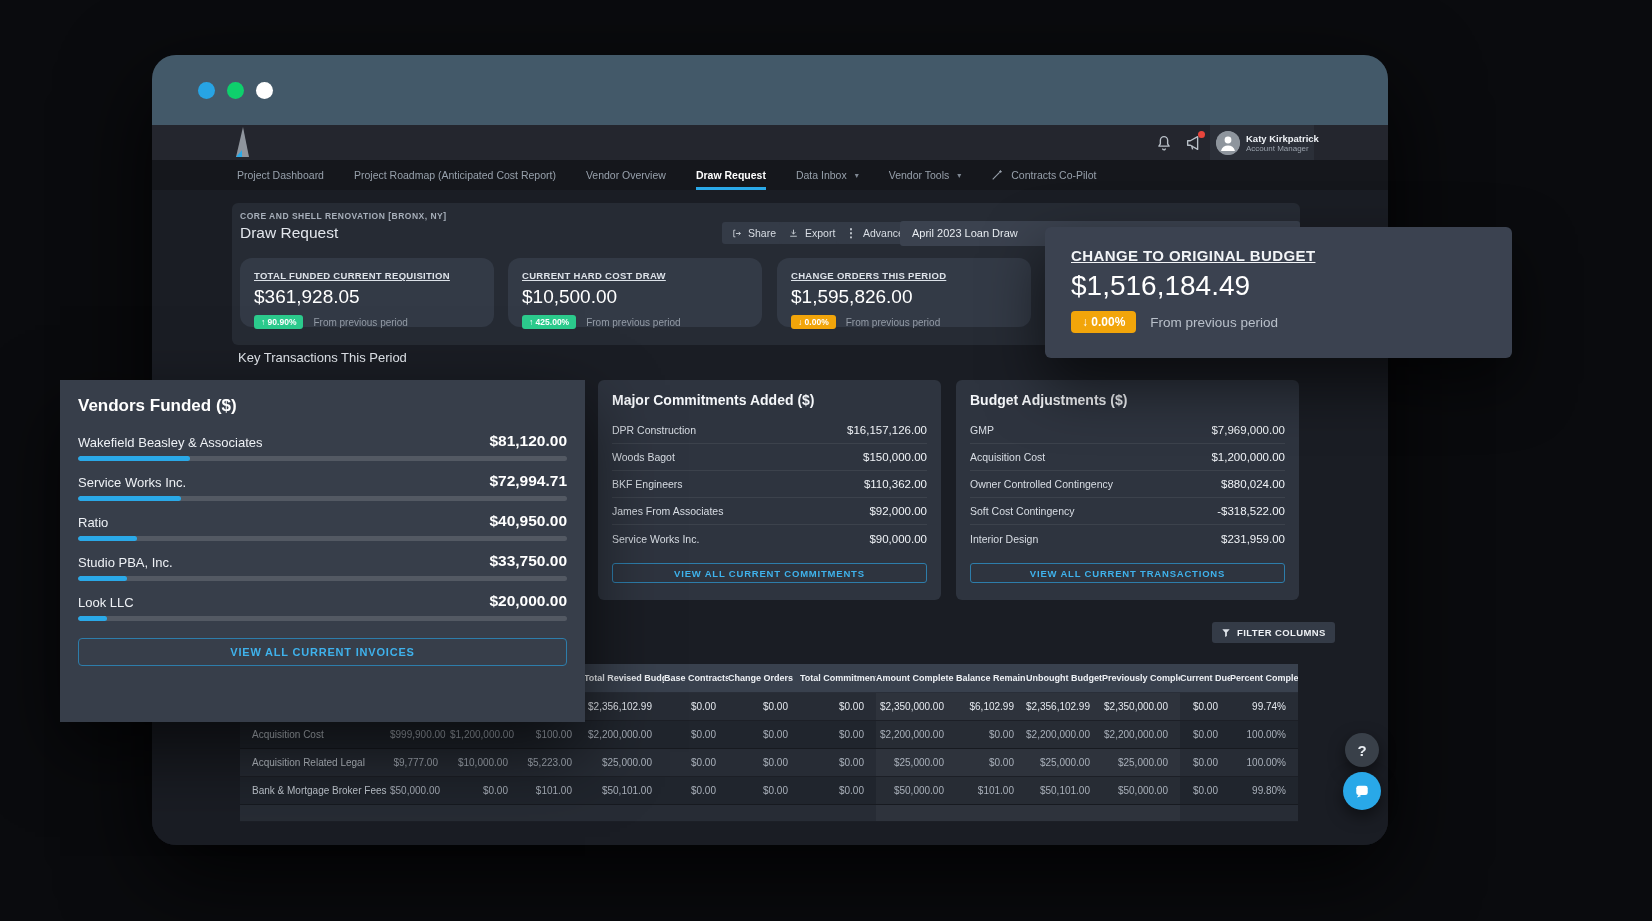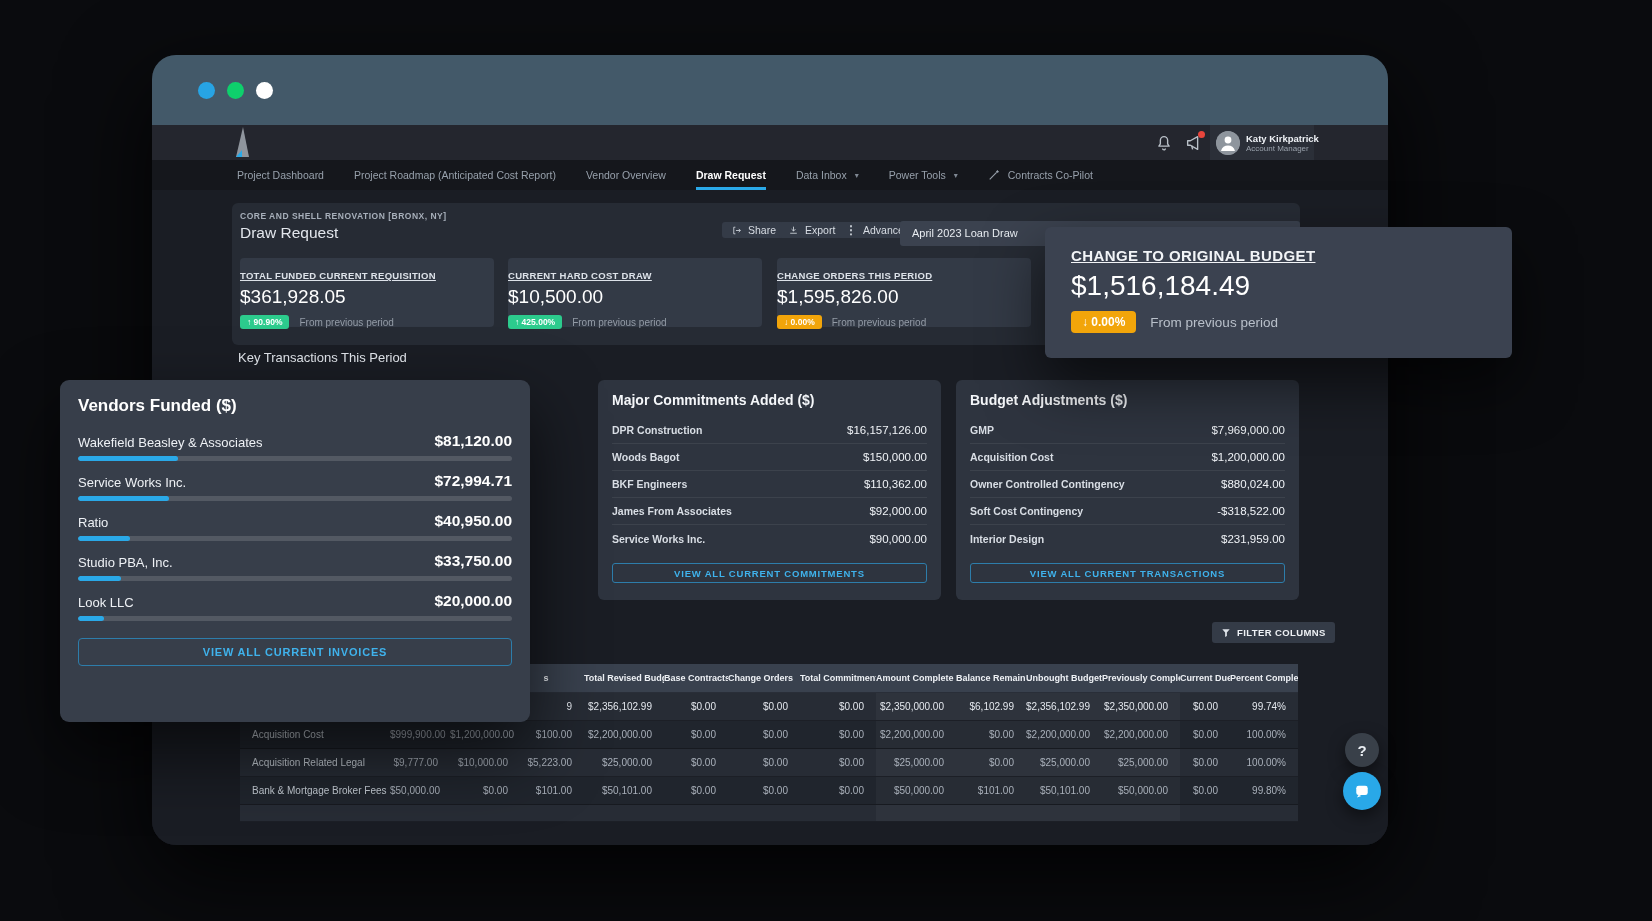--- a/index.html
+++ b/index.html
@@ -32,30 +32,30 @@
          border-bottom:3px solid transparent; padding-top:3px; cursor:pointer; white-space:nowrap; }
   .tab.active { color:#ffffff; font-weight:bold; border-bottom-color:#2aa9e8; }
   .caret { font-size:8px; color:#7f8893; }
 
   .content { position:absolute; left:0; top:135px; right:0; bottom:0; background:#1a1d24; }
 
   
   .header-panel { position:absolute; left:80px; top:13px; width:1068px; height:142px; background:#262b34; border-radius:6px; }
   .proj-label { position:absolute; left:8px; top:8px; font-size:8.5px; font-weight:bold; letter-spacing:.5px; color:#a7afba; }
   .page-title { position:absolute; left:8px; top:21px; font-size:15.5px; color:#e2e6ec; }
-  .hbtn { position:absolute; top:19px; height:16px; background:#343b47; border:none; border-radius:3px;
+  .hbtn { position:absolute; top:19px; height:22px; background:#343b47; border:none; border-radius:3px;
           color:#d8dde4; font-size:10.5px; font-family:inherit; display:flex; align-items:center; gap:6px;
           padding:0 9px; cursor:pointer; }
   .hbtn svg { display:block; }
   .btn-share { left:490px; } .btn-export { left:547px; } .btn-advanced { left:604px; }
   .dots3 { font-size:12px; font-weight:bold; color:#cdd3da; }
   .period-select { position:absolute; left:668px; top:18px; width:400px; height:25px; background:#3b424f;
                    border-radius:3px; color:#e8ecf1; font-size:11px; line-height:25px; padding-left:12px; cursor:pointer; }
 
-  .kpi { position:absolute; top:55px; width:254px; height:69px; background:#333a46; border-radius:4px; padding:12px 0; }
+  .kpi { position:absolute; top:55px; width:254px; height:69px; background:#333a46; border-radius:12px; padding:12px 14px; }
   .kpi-1 { left:8px; } .kpi-2 { left:276px; } .kpi-3 { left:545px; }
   .kpi-label { font-size:9.5px; font-weight:bold; letter-spacing:.3px; color:#dde2e9;text-decoration:underline; }
   .kpi-value { font-size:19px; color:#ffffff; margin-top:5px; }
   .kpi-foot { display:flex; align-items:center; gap:10px; margin-top:7px; }
   .badge { border-radius:3px; font-size:8.5px; font-weight:bold; color:#ffffff; padding:2px 7px; white-space:nowrap; }
   .badge-green { background:#2ccb8d; } .badge-amber { background:#f2a50a; }
   .kpi-period { font-size:10px; color:#939ba6; }
 
   
   .kpi-overlay { position:absolute; left:1045px; top:227px; width:467px; height:131px; background:#3b4250;
@@ -67,28 +67,28 @@
   .kpi-overlay .kpi-foot { margin-top:9px; gap:14px; }
 
   .section-title { position:absolute; left:86px; top:160px; font-size:13px; color:#e3e7ed; }
 
   
   .panel { position:absolute; top:190px; width:343px; height:220px; background:#2e343f; border-radius:6px; padding:12px 14px; }
   .panel-major { left:446px; } .panel-budget { left:804px; }
   .panel-title { font-size:14px; font-weight:bold; color:#f4f6f9; margin-bottom:9px; }
   .prow { display:flex; justify-content:space-between; align-items:center; height:27px; border-bottom:1px solid rgba(255,255,255,.07); }
   .prow:last-of-type { border-bottom:none; }
-  .prow .pl { font-size:10.5px; color:#d9dee5;font-weight:bold; }
+  .prow .pl { font-size:10.5px; color:#d9dee5; }
   .prow .pv { font-size:11.5px; color:#f0f3f7; }
   .cta { display:block; width:100%; height:20px; margin-top:11px; background:transparent; border:1px solid #2d7dab;
          border-radius:3px; color:#3fb2ec; font-size:9.5px; font-weight:bold; letter-spacing:.8px;
          font-family:inherit; cursor:pointer; }
 
   
-  .vendors { position:absolute; left:60px; top:380px; width:470px; height:342px; background:#373e4a; border-radius:9px;
+  .vendors { position:absolute; left:60px; top:380px; width:525px; height:342px; background:#373e4a; border-radius:0;
              padding:16px 18px; box-shadow:0 30px 70px rgba(0,0,0,.65); z-index:25; }
   .vendors-title { font-size:17px; font-weight:bold; color:#ffffff; margin-bottom:16px; }
   .vrow { margin-bottom:11px; }
   .vline { display:flex; justify-content:space-between; align-items:flex-end; }
   .vname { font-size:13px; color:#eef1f5; }
   .vval { font-size:15.5px; font-weight:bold; color:#ffffff; }
   .vtrack { margin-top:6px; height:5px; border-radius:3px; background:rgba(255,255,255,.14); overflow:hidden; }
   .vfill { height:5px; border-radius:3px; background:#2aa9e8; }
   .vendors .cta { height:28px; margin-top:17px; font-size:11px; border-radius:4px; }
 
@@ -175,21 +175,21 @@
           <span>Vendor Overview</span>
         </span>
       <span class="tab active">
           <span>Draw Request</span>
         </span>
       <span class="tab">
           <span>Data Inbox</span>
           <span class="caret">▾</span>
         </span>
       <span class="tab">
-          <span>Power Tools</span>
+          <span>Vendor Tools</span>
           <span class="caret">▾</span>
         </span>
       <span class="tab">
         <svg width="12" height="12" viewBox="0 0 14 14" fill="none" stroke="#97a0ab" stroke-width="1.3">
           <path d="M2 12L10 4"></path>
             <path d="M11 1.5v3M9.5 3h3"></path>
         </svg>
         <span>Contracts Co-Pilot</span>
       </span>
     </div>

